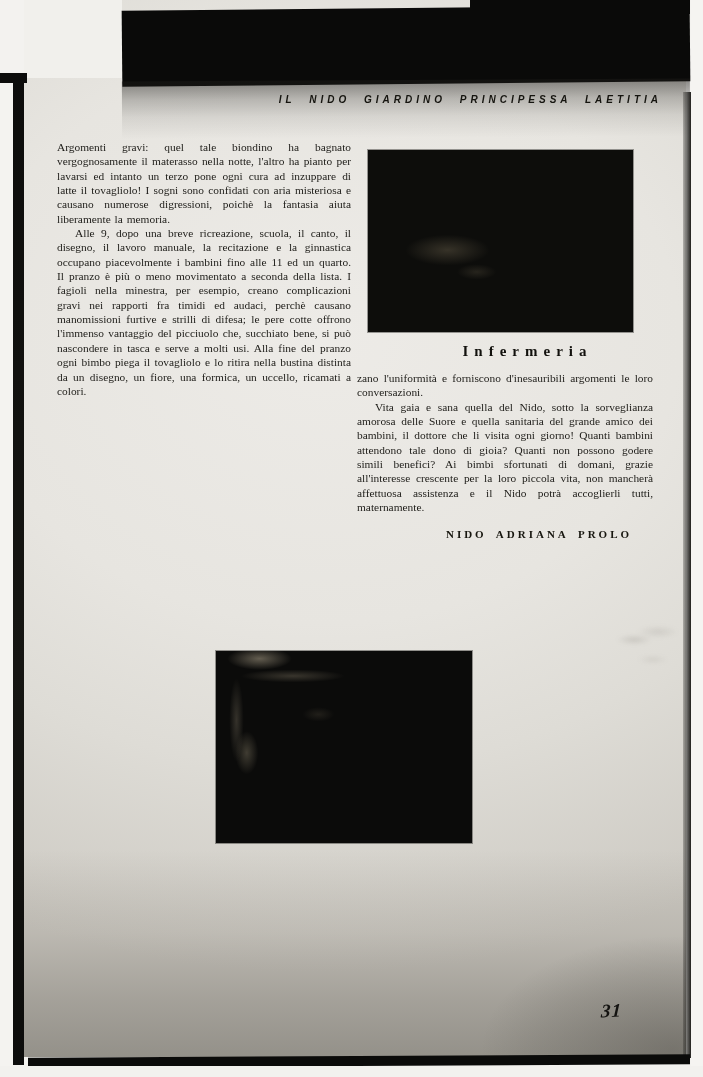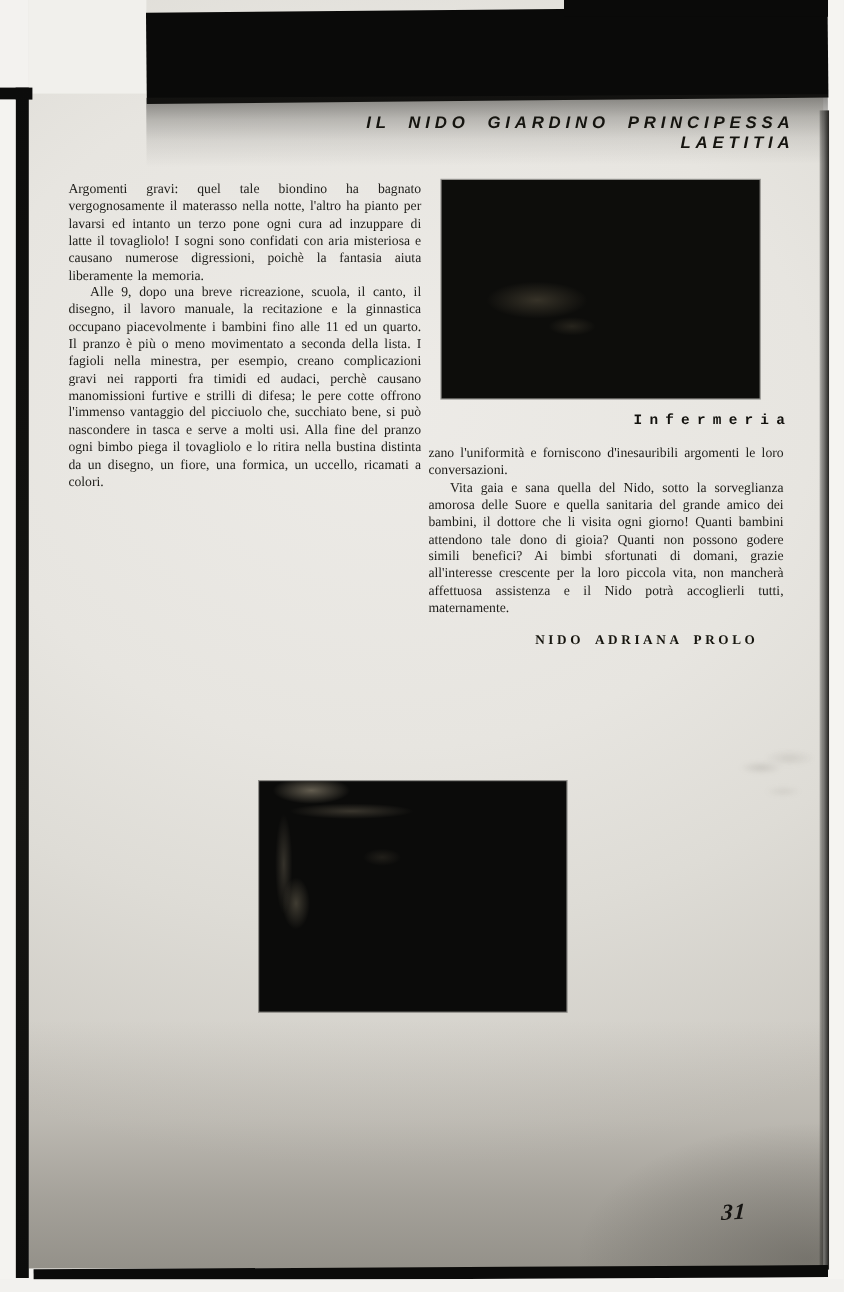--- a/index.html
+++ b/index.html
@@ -78,30 +78,30 @@
       radial-gradient(ellipse 22px 6px at 55% 72%, rgba(130,126,118,0.3), transparent 70%);
     filter:blur(2px);opacity:0.55;
   }
 
   
   .running-header{
     position:absolute;left:240px;top:94px;width:422px;
     text-align:right;
     font-family:"Liberation Sans","DejaVu Sans",sans-serif;
     font-style:italic;font-weight:bold;
-    font-size:14px;letter-spacing:4px;word-spacing:7px;
+    font-size:10px;letter-spacing:4px;word-spacing:7px;
     color:#15140f;
   }
 
   
   .col{position:absolute;color:#1d1c18;font-size:11.4px;line-height:14.35px;
     text-align:justify;word-spacing:1px;}
   .col p{margin:0;}
   .col p.indent{text-indent:18px;}
-  .left-col{left:57px;top:151px;width:294px;}
+  .left-col{left:57px;top:140px;width:294px;}
   .right-col{left:357px;top:371px;width:296px;}
   .author{
     position:absolute;left:357px;top:528px;width:296px;
     text-align:center;padding-left:68px;box-sizing:border-box;
     font-weight:bold;font-size:11px;letter-spacing:3px;word-spacing:4px;
     color:#17160f;
   }
 
   
   .photo{position:absolute;box-shadow:0 0 0 1px rgba(20,20,18,0.4);}
@@ -117,23 +117,23 @@
     background:
       radial-gradient(ellipse 46px 16px at 17% 4%,  rgba(158,148,126,0.6),  transparent 70%),
       radial-gradient(ellipse 72px 9px  at 30% 13%, rgba(132,122,102,0.38), transparent 72%),
       radial-gradient(ellipse 10px 58px at 8% 36%,  rgba(140,130,110,0.32), transparent 72%),
       radial-gradient(ellipse 16px 30px at 12% 53%, rgba(150,140,115,0.38), transparent 72%),
       radial-gradient(ellipse 22px 10px at 40% 33%, rgba(90,82,66,0.28),    transparent 72%),
       #0b0b0a;
   }
   .caption{
     position:absolute;left:395px;top:343px;width:265px;
-    text-align:right;font-weight:bold;font-size:12px;
+    text-align:center;font-weight:bold;font-size:15px;
     letter-spacing:6px;color:#12110d;
-    font-family:Liberation Mono, monospace;
+    font-family:Liberation Serif, serif;
   }
 
   
   .page-number{
     position:absolute;left:601px;top:1000px;
     font-size:19px;font-weight:bold;font-style:italic;
     transform:rotate(-3deg) skewX(-6deg);
     color:#141311;letter-spacing:1px;
   }
 </style>

